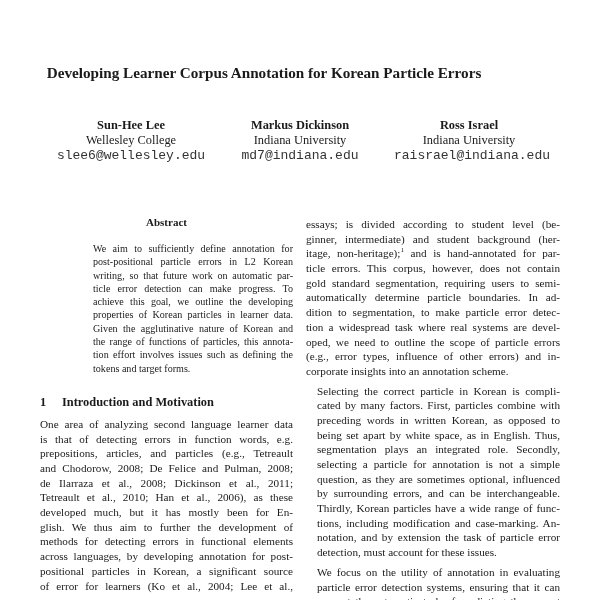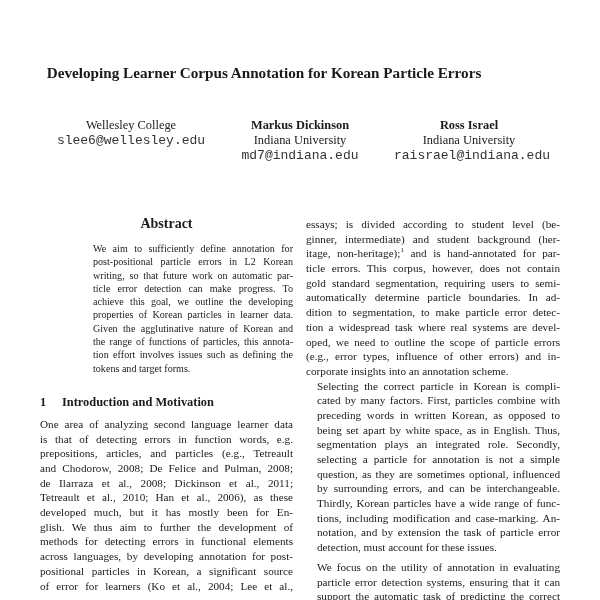--- a/index.html
+++ b/index.html
@@ -58,21 +58,21 @@
     }
     .right-col {
       position: absolute;
       top: 217px;
       left: 306px;
       width: 254px;
     }
     .abstract-heading {
       text-align: center;
       font-weight: bold;
-      font-size: 14px;
+      font-size: 11px;
       margin: 0 0 10px 0;
       height: 16px;
     }
     .abstract-body {
       margin: 0 0 0 53px;
       font-size: 10.1px;
       line-height: 13.3px;
       text-align: justify;
       hyphens: manual;
     }
@@ -106,20 +106,21 @@
   </style>
 </head>
 <body>
 
 <div>
 
   <div class="title">Developing Learner Corpus Annotation for Korean Particle Errors</div>
 
   <div class="authors">
     <div class="author a1">
+      <div class="name">Sun-Hee Lee</div>
       <div>Wellesley College</div>
       <div class="email">slee6@wellesley.edu</div>
     </div>
     <div class="author a2">
       <div class="name">Markus Dickinson</div>
       <div>Indiana University</div>
       <div class="email">md7@indiana.edu</div>
     </div>
     <div class="author a3">
       <div class="name">Ross Israel</div>
@@ -172,21 +173,21 @@
       <span class="line"><span>itage, non-heritage);</span><sup>1</sup><span> and is hand-annotated for par-</span></span>
       <span class="line">ticle errors. This corpus, however, does not contain</span>
       <span class="line">gold standard segmentation, requiring users to semi-</span>
       <span class="line">automatically determine particle boundaries. In ad-</span>
       <span class="line">dition to segmentation, to make particle error detec-</span>
       <span class="line">tion a widespread task where real systems are devel-</span>
       <span class="line">oped, we need to outline the scope of particle errors</span>
       <span class="line">(e.g., error types, influence of other errors) and in-</span>
       <span class="line last">corporate insights into an annotation scheme.</span>
     </div>
-    <div class="para indent" style="">
+    <div class="para indent" style="margin-top:5px">
       <span class="line first">Selecting the correct particle in Korean is compli-</span>
       <span class="line">cated by many factors. First, particles combine with</span>
       <span class="line">preceding words in written Korean, as opposed to</span>
       <span class="line">being set apart by white space, as in English. Thus,</span>
       <span class="line">segmentation plays an integrated role.  Secondly,</span>
       <span class="line">selecting a particle for annotation is not a simple</span>
       <span class="line">question, as they are sometimes optional, influenced</span>
       <span class="line">by surrounding errors, and can be interchangeable.</span>
       <span class="line">Thirdly, Korean particles have a wide range of func-</span>
       <span class="line">tions, including modification and case-marking. An-</span>

